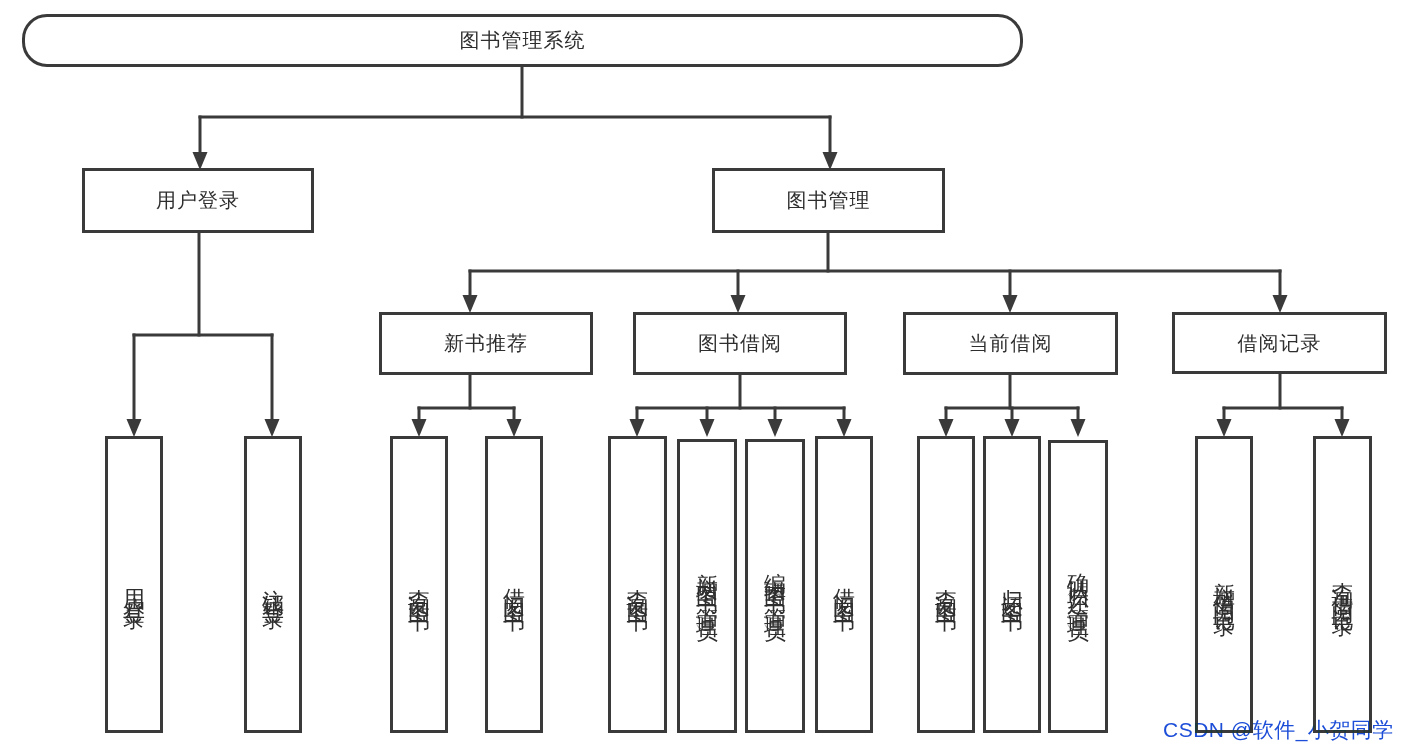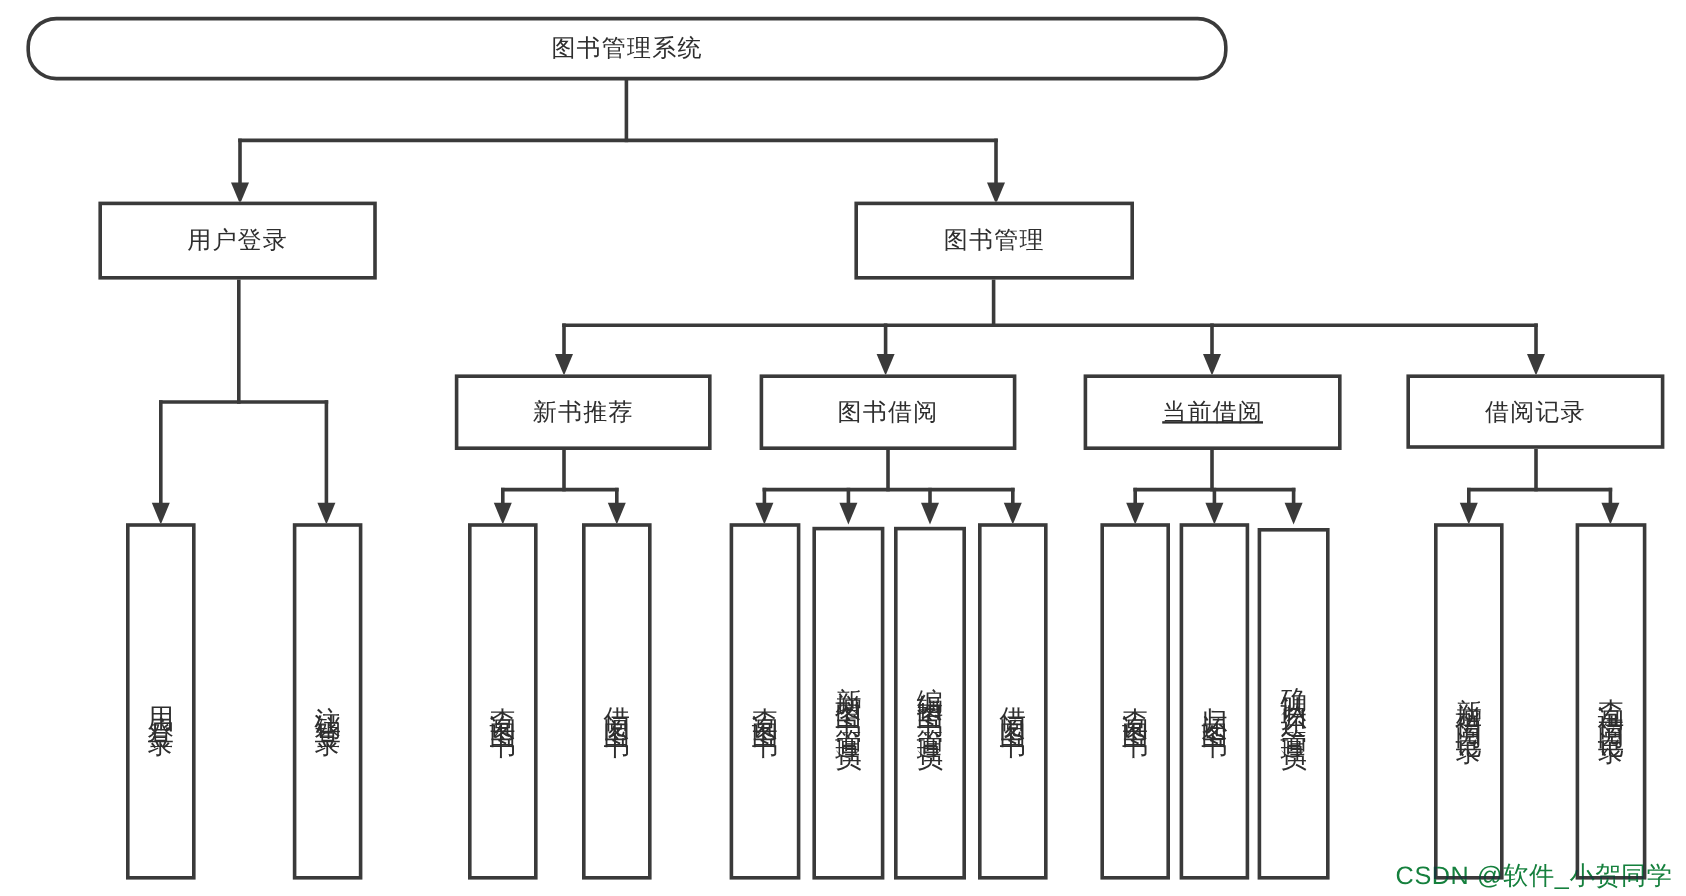--- a/index.html
+++ b/index.html
@@ -14,21 +14,21 @@
     display:flex; align-items:center; justify-content:center;
     color:#2e2e2e;
   }
   .h-node { font-size:20px; letter-spacing:1px; white-space:nowrap; }
   .v-node .vtext {
     writing-mode:vertical-rl; text-orientation:mixed;
     font-size:22px; letter-spacing:7px; line-height:1;
   }
   .watermark {
     position:absolute; z-index:5; left:1163px; top:716px;
-    font-size:21px; color:#15803d; white-space:nowrap;
+    font-size:21px; color:#1d4ed8; white-space:nowrap;
     mix-blend-mode:darken; letter-spacing:0.5px;
   }
 </style>
 </head>
 <body>
 
 <div class="canvas">
 
   <svg class="connectors" width="1405" height="747" viewBox="0 0 1405 747">
       <line x1="522" y1="66" x2="522" y2="118.5" stroke="#3a3a3a" stroke-width="3"></line>
@@ -95,21 +95,21 @@
   <div class="node h-node" style="left:712px; top:168px; width:233px; height:65px;">
     <span>图书管理</span>
   </div>
 
   <div class="node h-node" style="left:363px; top:312px; width:214px; height:63px;margin-left:16px;">
     <span>新书推荐</span>
   </div>
   <div class="node h-node" style="left:633px; top:312px; width:214px; height:63px;text-align:right;">
     <span>图书借阅</span>
   </div>
-  <div class="node h-node" style="left:903px; top:312px; width:215px; height:63px;text-decoration:underline;">
+  <div class="node h-node" style="left:903px; top:312px; width:215px; height:63px;">
     <span>当前借阅</span>
   </div>
   <div class="node h-node" style="left:1172px; top:312px; width:215px; height:62px;">
     <span>借阅记录</span>
   </div>
 
   <div class="node v-node" style="left:105px; top:436px; width:58px; height:297px;">
     <span class="vtext">用户登录</span>
   </div>
   <div class="node v-node" style="left:244px; top:436px; width:58px; height:297px;">

